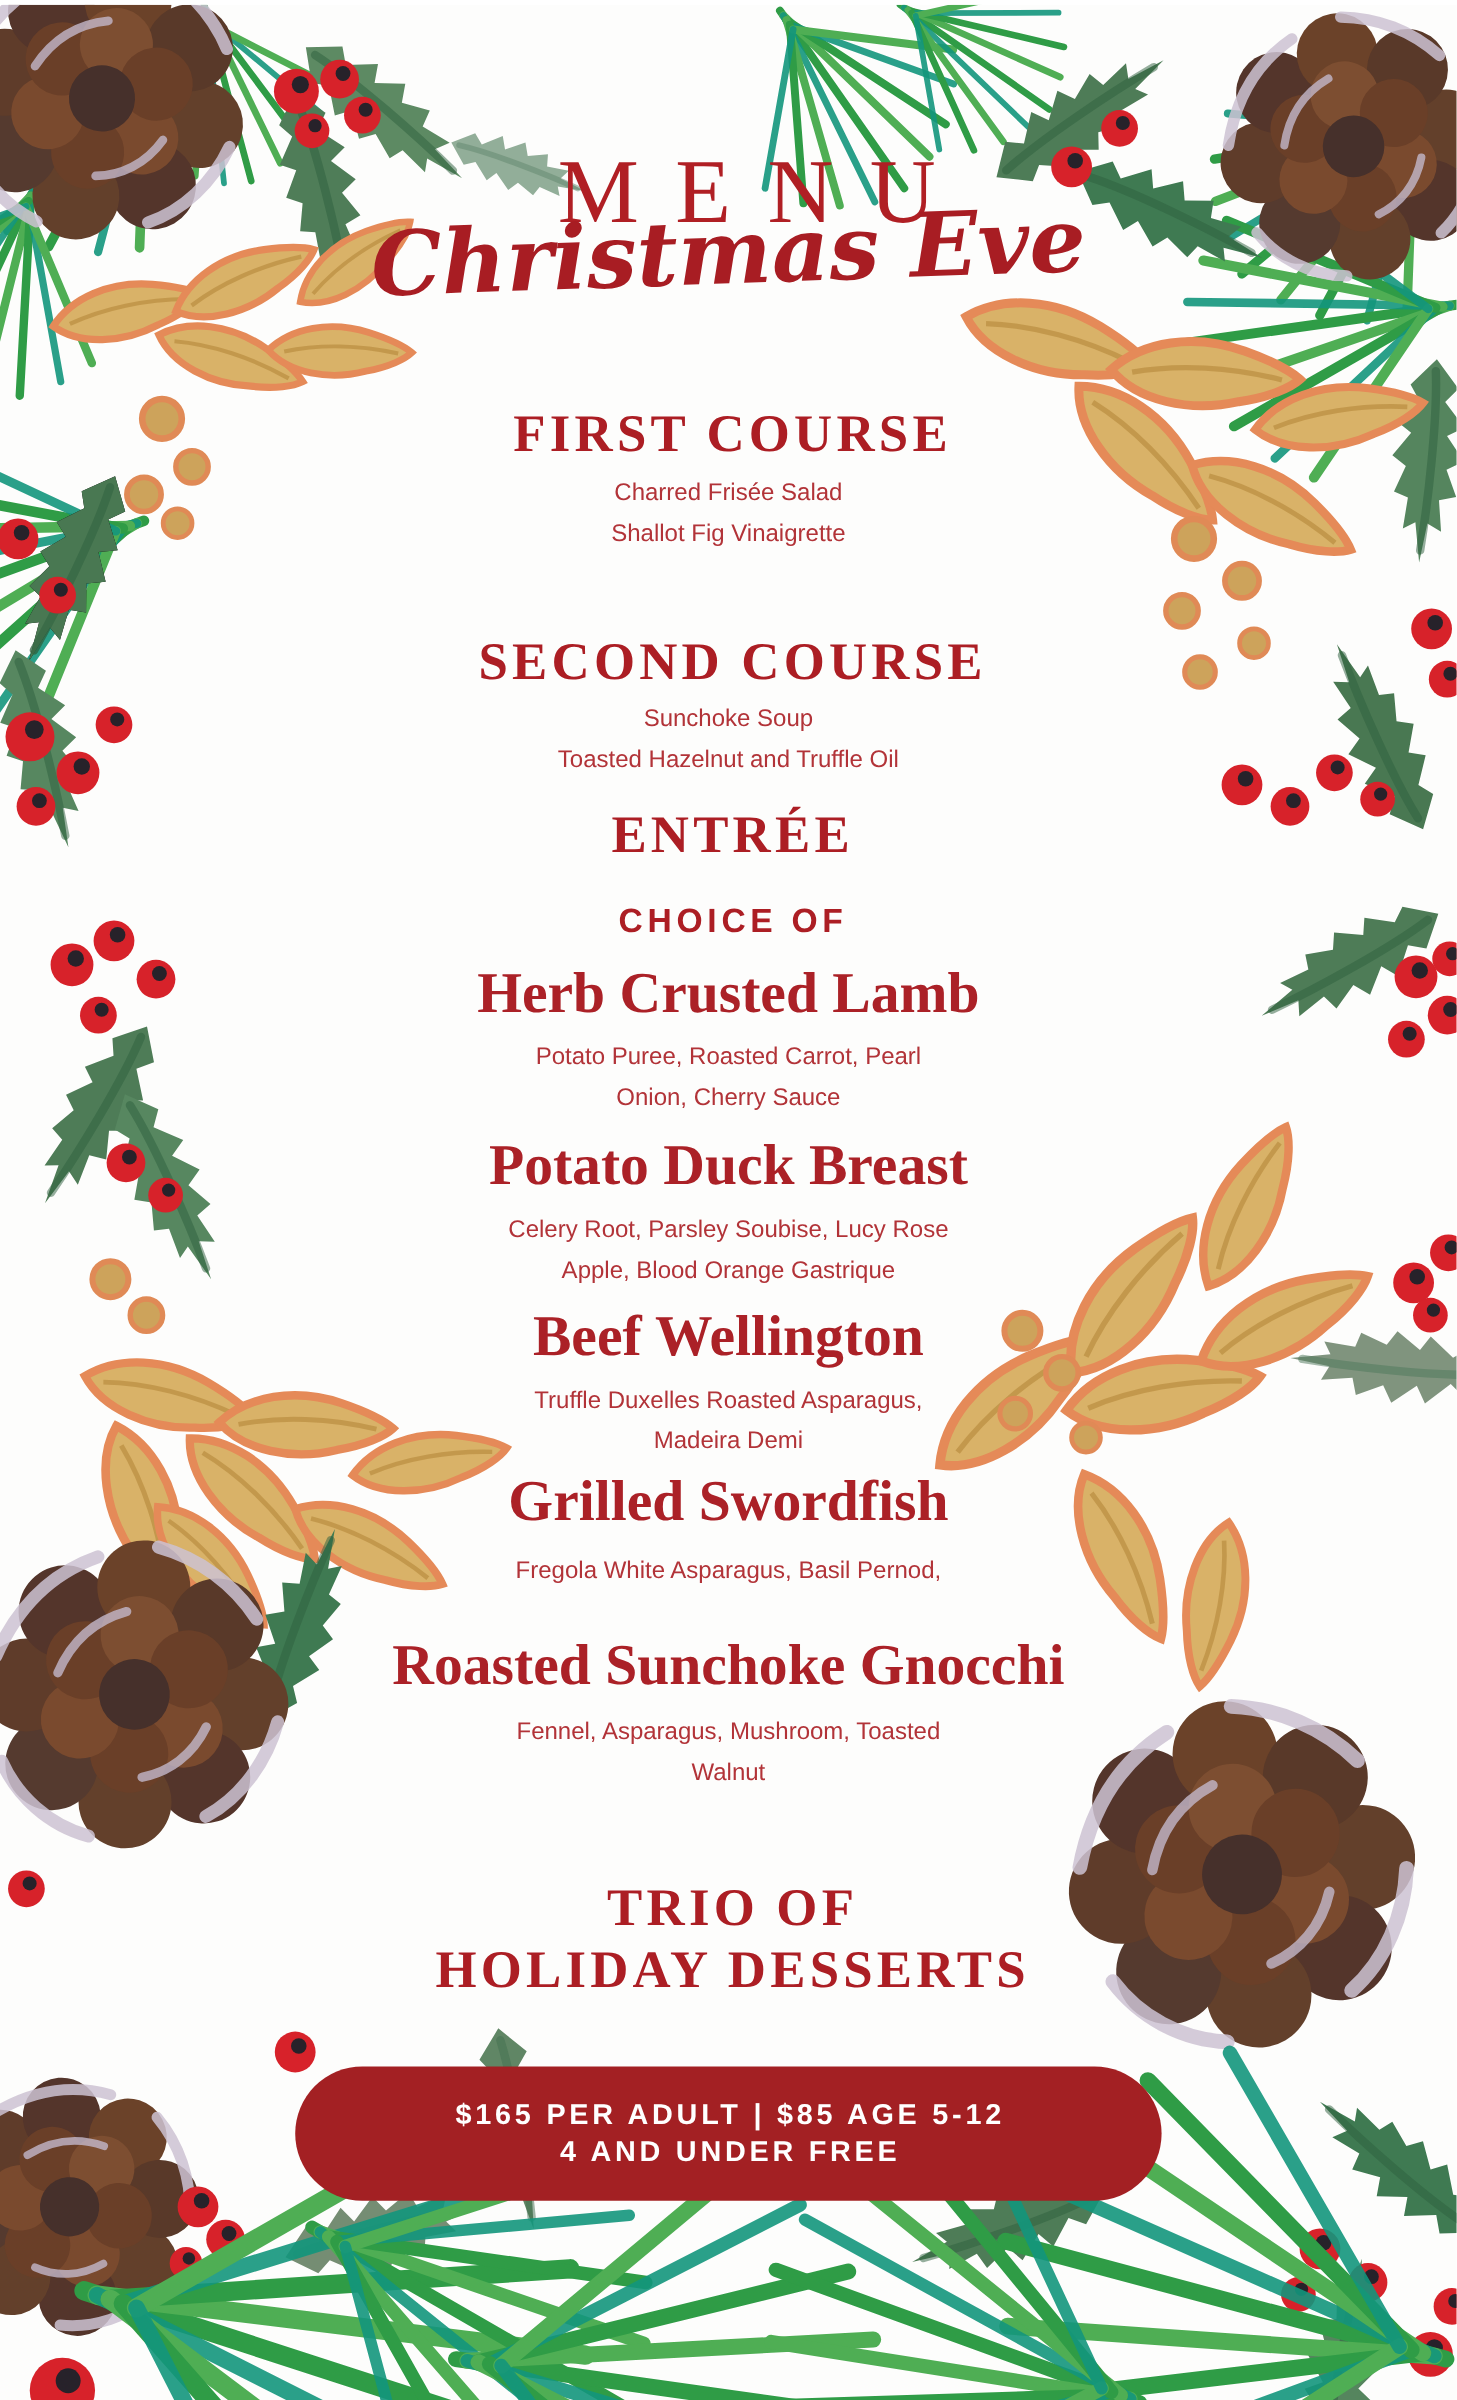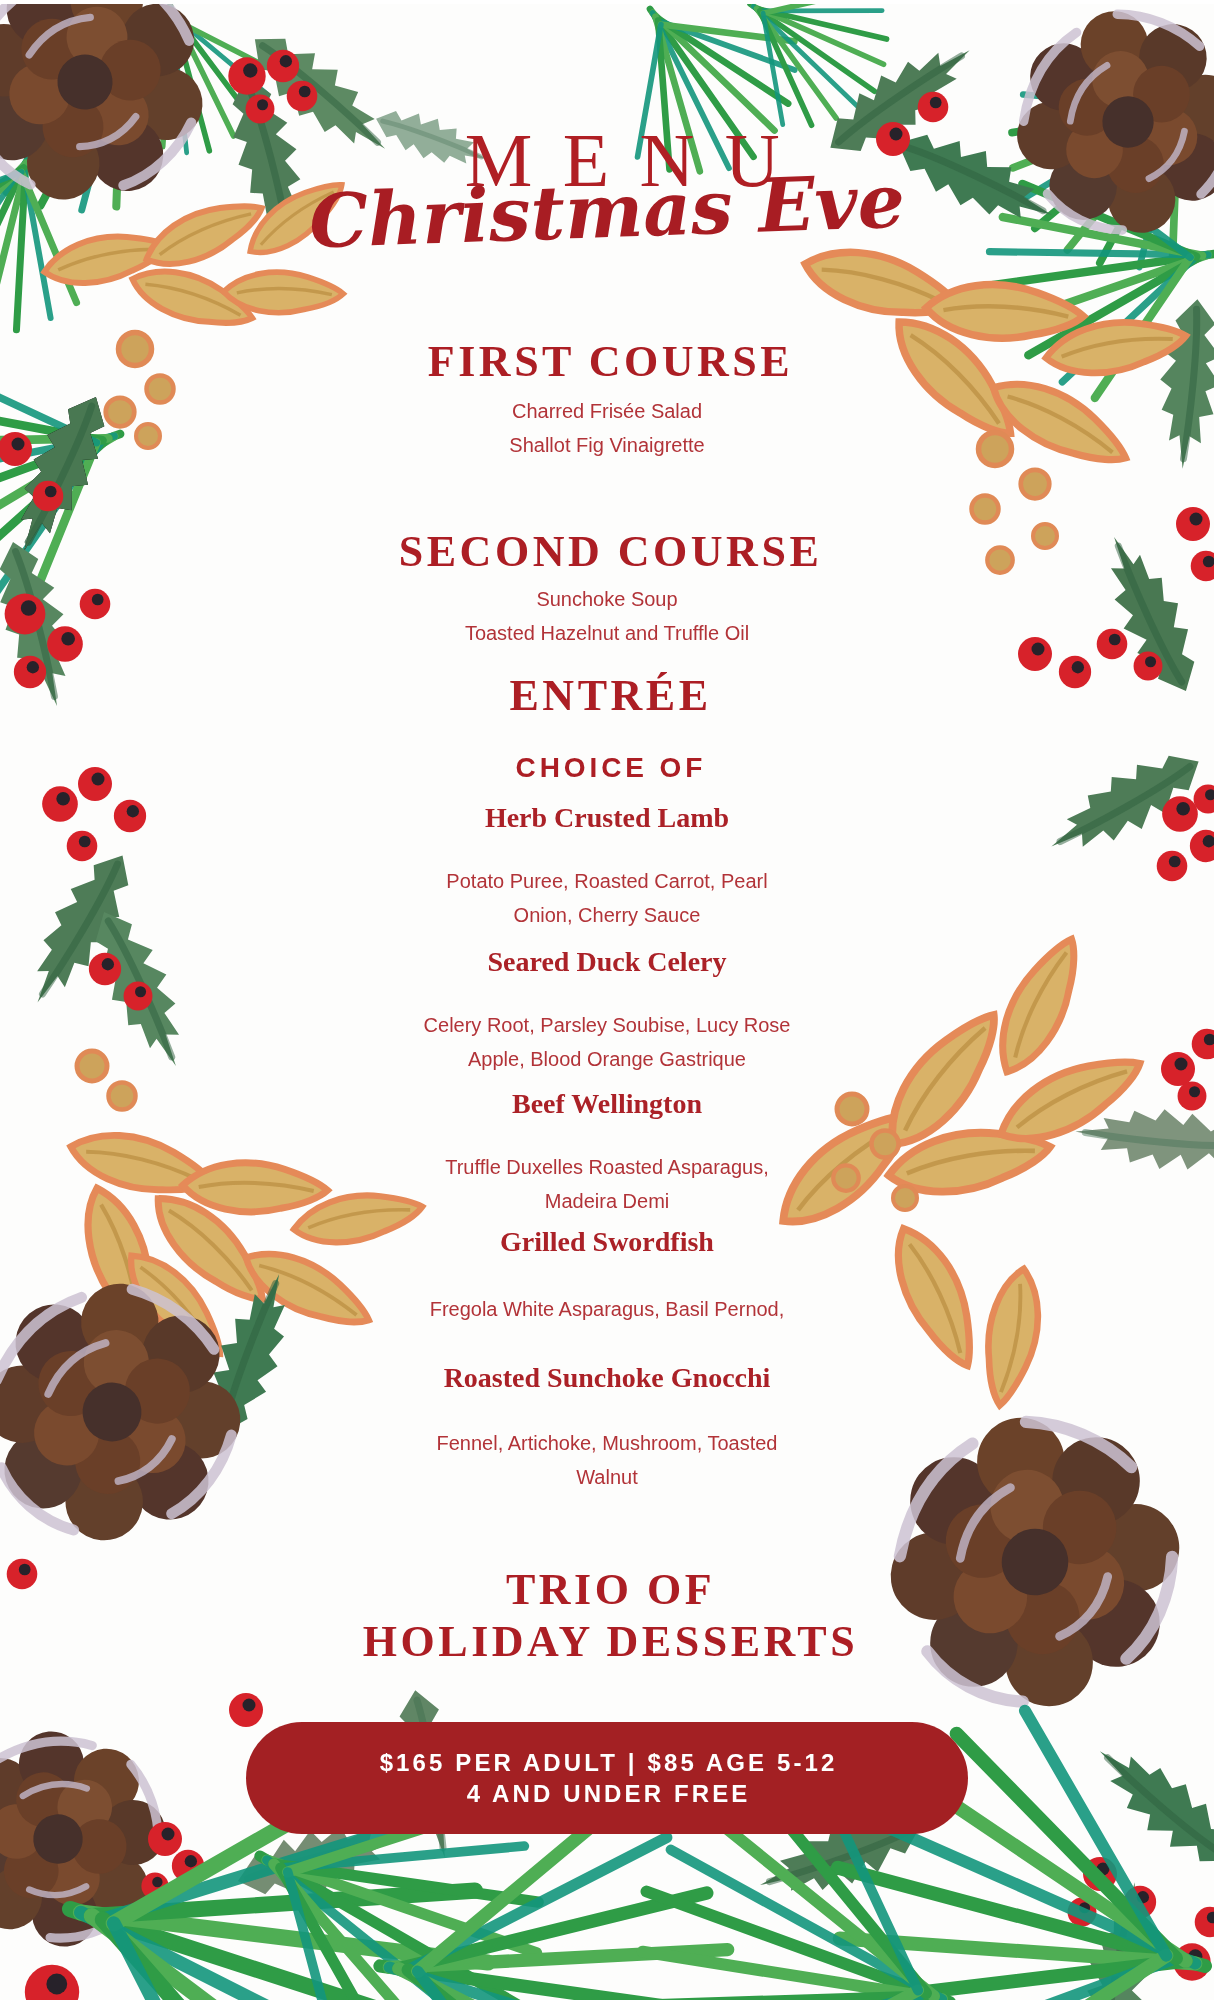--- a/index.html
+++ b/index.html
@@ -21,21 +21,21 @@
   
   .abs{position:absolute;left:0;width:100%;text-align:center;}
   .menu-word{font-family:"Liberation Serif",serif;font-size:76px;font-weight:400;
              letter-spacing:.40em;padding-left:.40em;color:#b01f24;line-height:1;}
   .script{font-family:"DejaVu Serif",serif;font-style:italic;font-weight:700;
           font-size:74px;color:#a81d23;line-height:1;transform:rotate(-2deg);}
   .h-course{font-family:"Liberation Serif",serif;font-weight:700;font-size:44px;
             letter-spacing:.08em;padding-left:.08em;color:#ac1e24;line-height:1;}
   .body-lines{font-size:20px;color:#b23338;line-height:34px;}
   .choice{font-weight:700;font-size:28px;letter-spacing:.14em;padding-left:.14em;color:#ac1e24;line-height:1;}
-  .dish{font-family:"Liberation Serif",serif;font-weight:600;font-size:28px;color:#ab2127;line-height:1;}
+  .dish{font-family:"Liberation Serif",serif;font-weight:600;font-size:48px;color:#ab2127;line-height:1;}
   .trio{font-family:"Liberation Serif",serif;font-weight:700;font-size:44px;letter-spacing:.08em;
         padding-left:.08em;color:#ac1e24;line-height:1.18;}
   .banner{position:absolute;top:1718px;left:50%;transform:translateX(-50%);
           width:722px;height:112px;background:#a32023;border-radius:60px;color:#ffffff;
           display:flex;flex-direction:column;justify-content:center;align-items:center;gap:7px;}
   .banner div{font-size:24px;font-weight:700;letter-spacing:.13em;padding-left:.13em;line-height:1;}
 </style>
 </head>
 <body>
 
@@ -286,40 +286,40 @@
 
   <div class="abs h-course" style="top:670px">ENTRÉE</div>
   <div class="abs choice" style="top:750px">CHOICE OF</div>
 
   <div class="abs dish" style="top:800px">Herb Crusted Lamb</div>
   <div class="abs body-lines" style="top:860px">
     <div>Potato Puree, Roasted Carrot, Pearl</div>
     <div>Onion, Cherry Sauce</div>
   </div>
 
-  <div class="abs dish" style="top:944px">Seared Duck Celery</div>
+  <div class="abs dish" style="top:944px">Potato Duck Breast</div>
   <div class="abs body-lines" style="top:1004px">
     <div>Celery Root, Parsley Soubise, Lucy Rose</div>
     <div>Apple, Blood Orange Gastrique</div>
   </div>
 
   <div class="abs dish" style="top:1086px">Beef Wellington</div>
   <div class="abs body-lines" style="top:1146px">
     <div>Truffle Duxelles Roasted Asparagus,</div>
     <div>Madeira Demi</div>
   </div>
 
   <div class="abs dish" style="top:1224px">Grilled Swordfish</div>
   <div class="abs body-lines" style="top:1288px">
     <div>Fregola White Asparagus, Basil Pernod,</div>
   </div>
 
   <div class="abs dish" style="top:1360px">Roasted Sunchoke Gnocchi</div>
   <div class="abs body-lines" style="top:1422px">
-    <div>Fennel, Artichoke, Mushroom, Toasted</div>
+    <div>Fennel, Asparagus, Mushroom, Toasted</div>
     <div>Walnut</div>
   </div>
 
   <div class="abs trio" style="top:1560px">
     <div>TRIO OF</div>
     <div>HOLIDAY DESSERTS</div>
   </div>
 
   <div class="banner">
     <div>$165 PER ADULT | $85 AGE 5-12</div>

